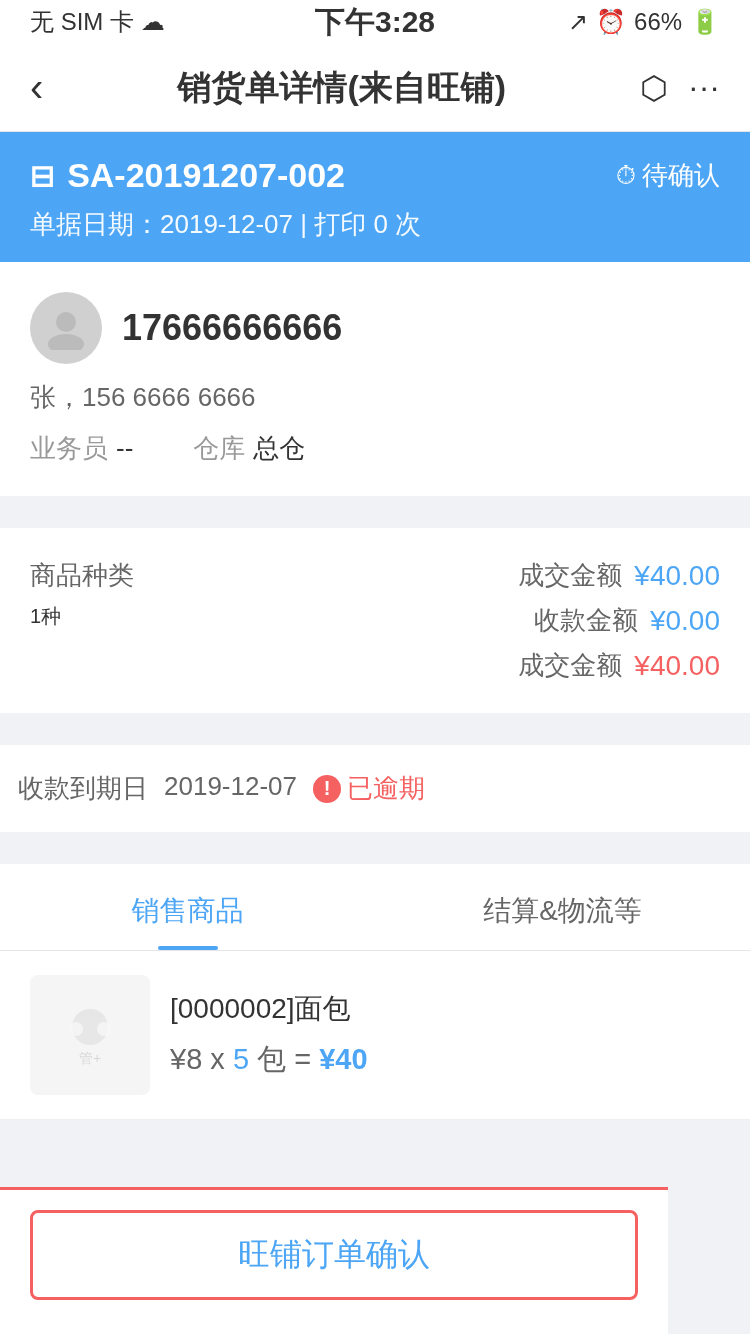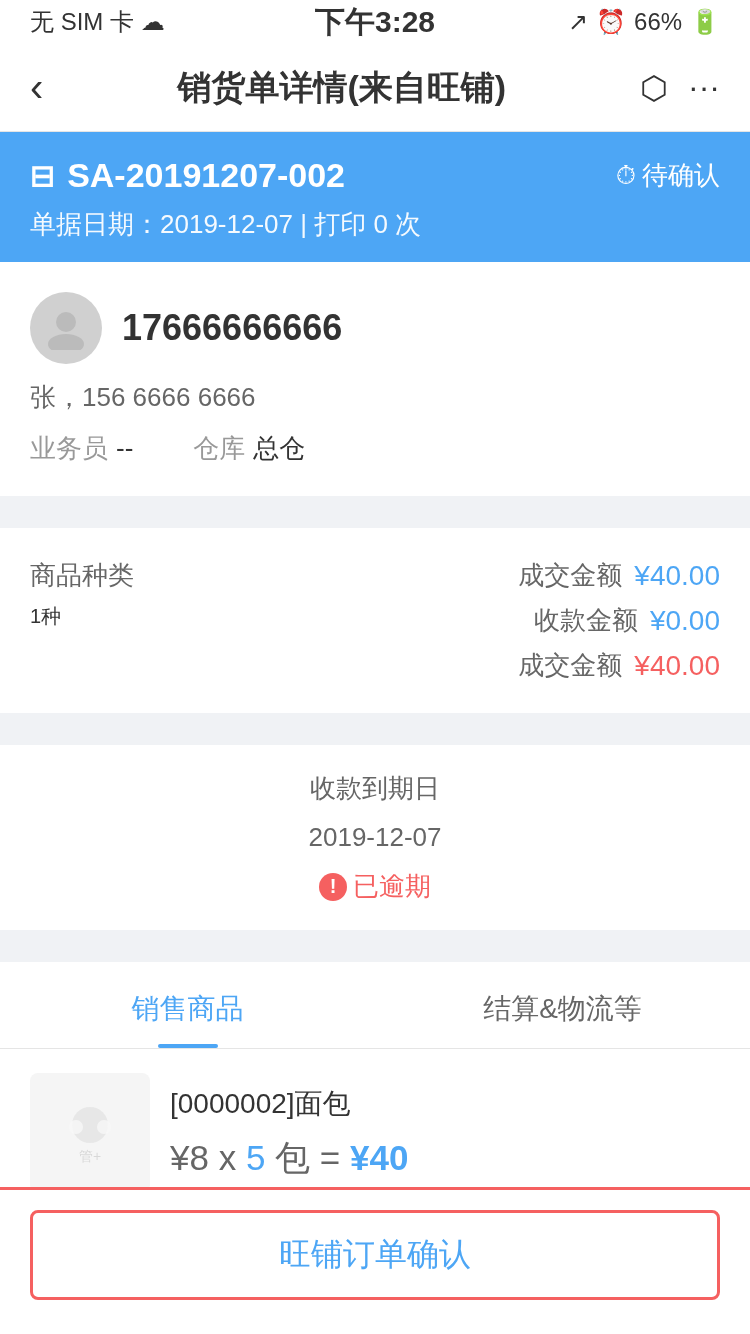--- a/index.html
+++ b/index.html
@@ -196,23 +196,22 @@
     .amount-red { color: #f56060; font-size: 28px; }
 
     
     .due-card {
       background: #fff;
       padding: 26px 18px;
       margin-bottom: 16px;
       font-size: 26px;
       color: #666;
       display: flex;
-      align-items: center;
+      align-items: flex-start;
       gap: 16px;
-      flex-direction: column;
     }
     .due-overdue {
       color: #f56060;
       display: flex;
       align-items: center;
       gap: 6px;
     }
     .due-overdue-icon {
       width: 28px;
       height: 28px;
@@ -289,38 +288,38 @@
     }
     .product-info {
       flex: 1;
     }
     .product-name {
       font-size: 28px;
       color: #333;
       margin-bottom: 12px;
     }
     .product-price-row {
-      font-size: 35px;
+      font-size: 29px;
       color: #666;
     }
     .price-qty { color: #4da6f5; }
     .price-total { color: #4da6f5; font-weight: 600; }
 
     
     .empty-space {
       height: 200px;
       background: #f0f2f5;
     }
 
     
     .bottom-bar {
       position: fixed;
       bottom: 0;
       left: 0;
-      width: 750px;
+      width: 668px;
       background: #fff;
       padding: 20px 30px 34px;
       border-top: 3px solid #f56060;
     }
     .confirm-btn {
       width: 100%;
       height: 90px;
       background: #fff;
       border: 3px solid #f56060;
       border-radius: 8px;

